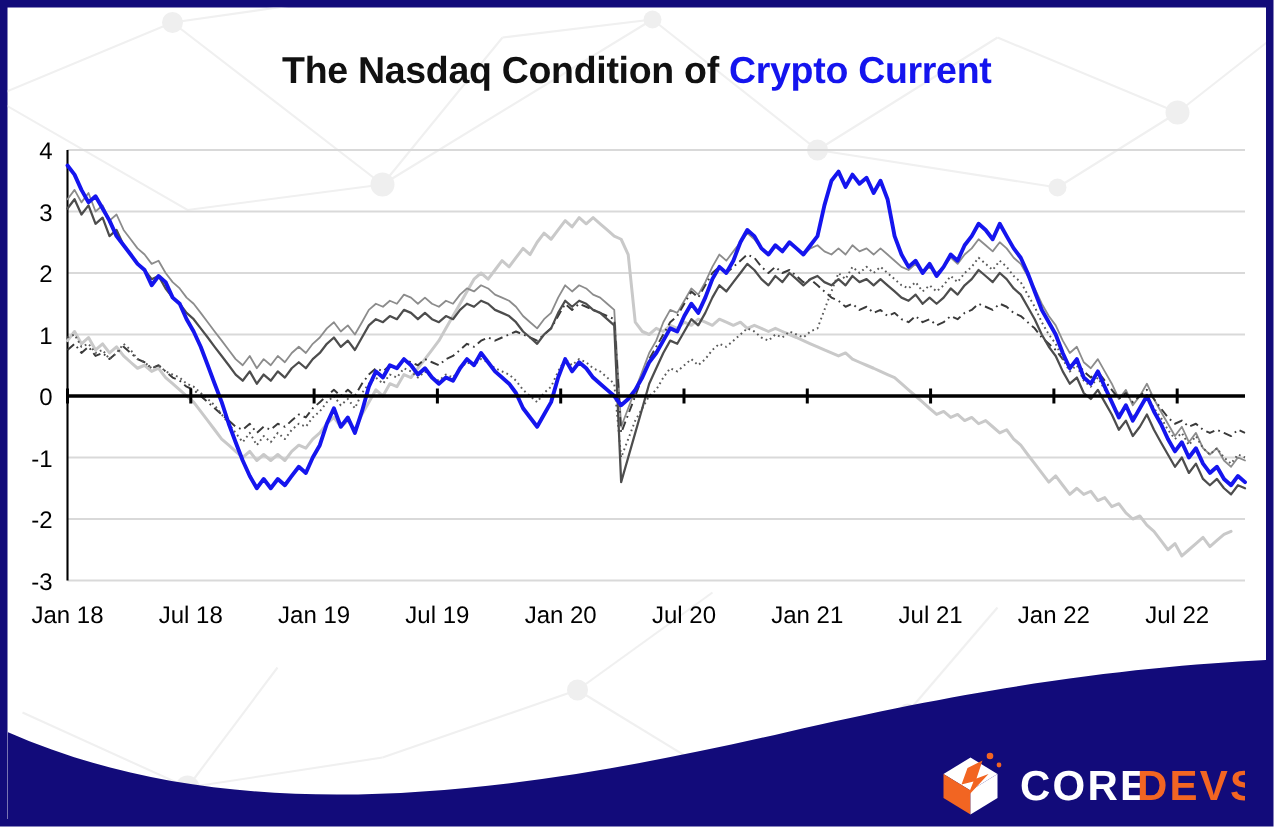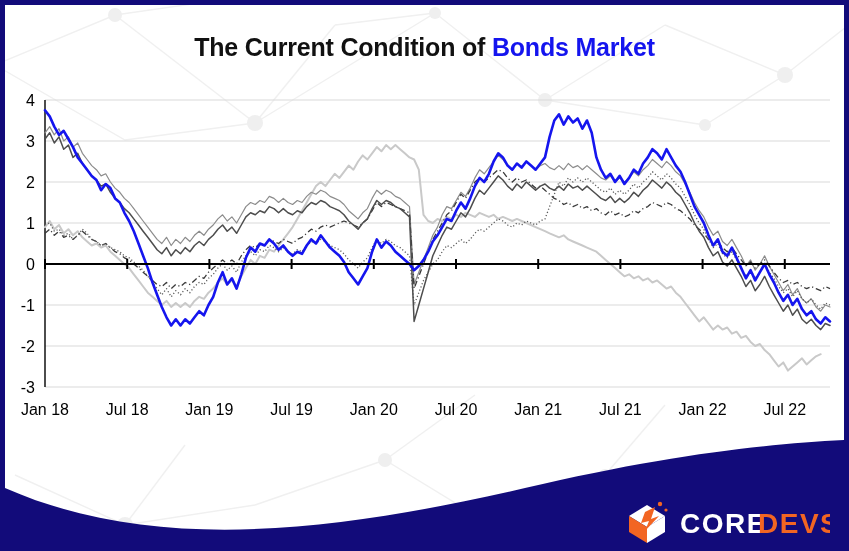--- a/index.html
+++ b/index.html
@@ -69,21 +69,21 @@
       <circle cx="700" cy="120" r="6"></circle>
       <circle cx="780" cy="70" r="8"></circle>
       <circle cx="120" cy="520" r="8"></circle>
       <circle cx="380" cy="455" r="7"></circle>
       <circle cx="600" cy="470" r="6"></circle>
       <circle cx="700" cy="520" r="7"></circle>
     </g>
   </svg>
 
   <div id="title">
-    <span>The Current Condition of </span><span class="accent">Bonds Market</span>
+    <span>The Nasdaq Condition of </span><span class="accent">Crypto Current</span>
   </div>
 
   <div id="chart-wrap">
     <svg id="chart-svg" width="839" height="340" viewBox="0 0 839 340">
         <line x1="40" y1="17" x2="825" y2="17" stroke="#d9d9d9" stroke-width="1.2"></line>
         <line x1="40" y1="58" x2="825" y2="58" stroke="#d9d9d9" stroke-width="1.2"></line>
         <line x1="40" y1="99" x2="825" y2="99" stroke="#d9d9d9" stroke-width="1.2"></line>
         <line x1="40" y1="140" x2="825" y2="140" stroke="#d9d9d9" stroke-width="1.2"></line>
         <line x1="40" y1="181" x2="825" y2="181" stroke="#d9d9d9" stroke-width="1.2"></line>
         <line x1="40" y1="222" x2="825" y2="222" stroke="#d9d9d9" stroke-width="1.2"></line>

